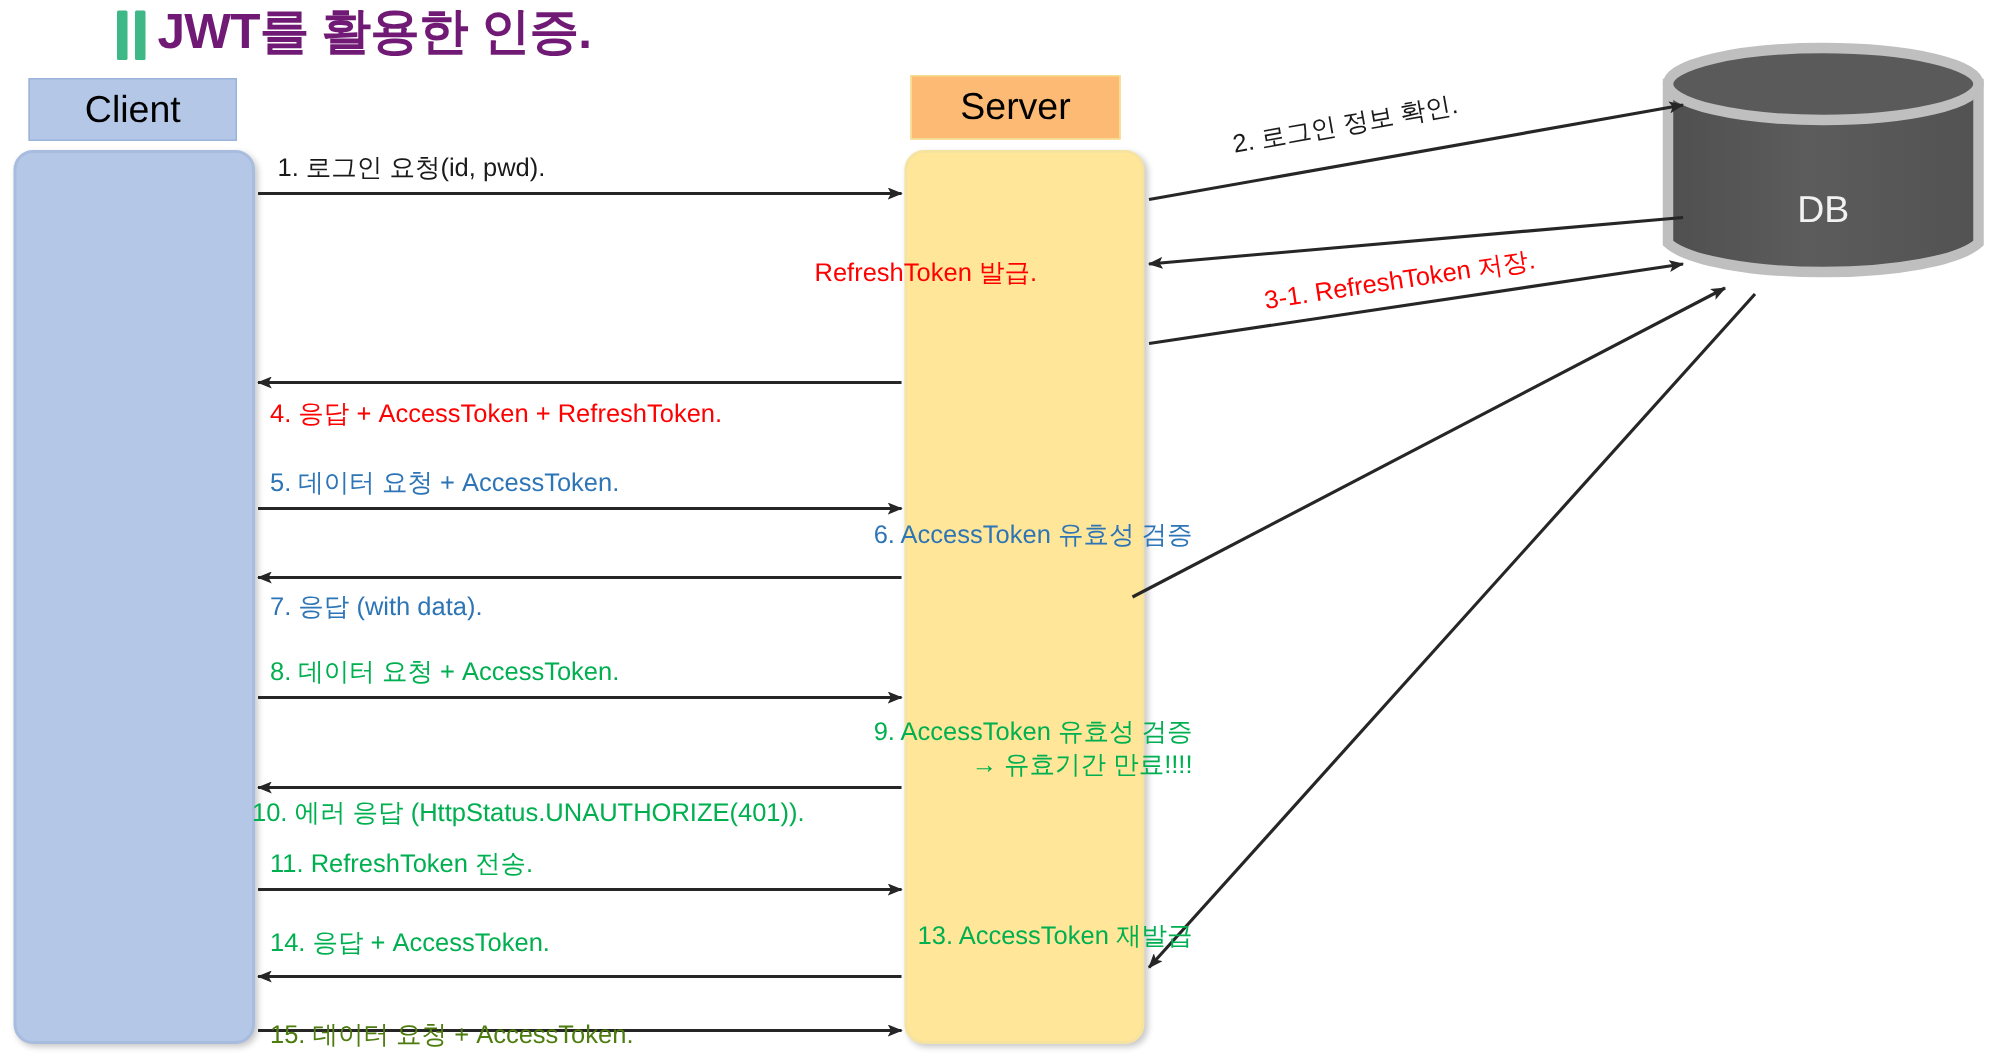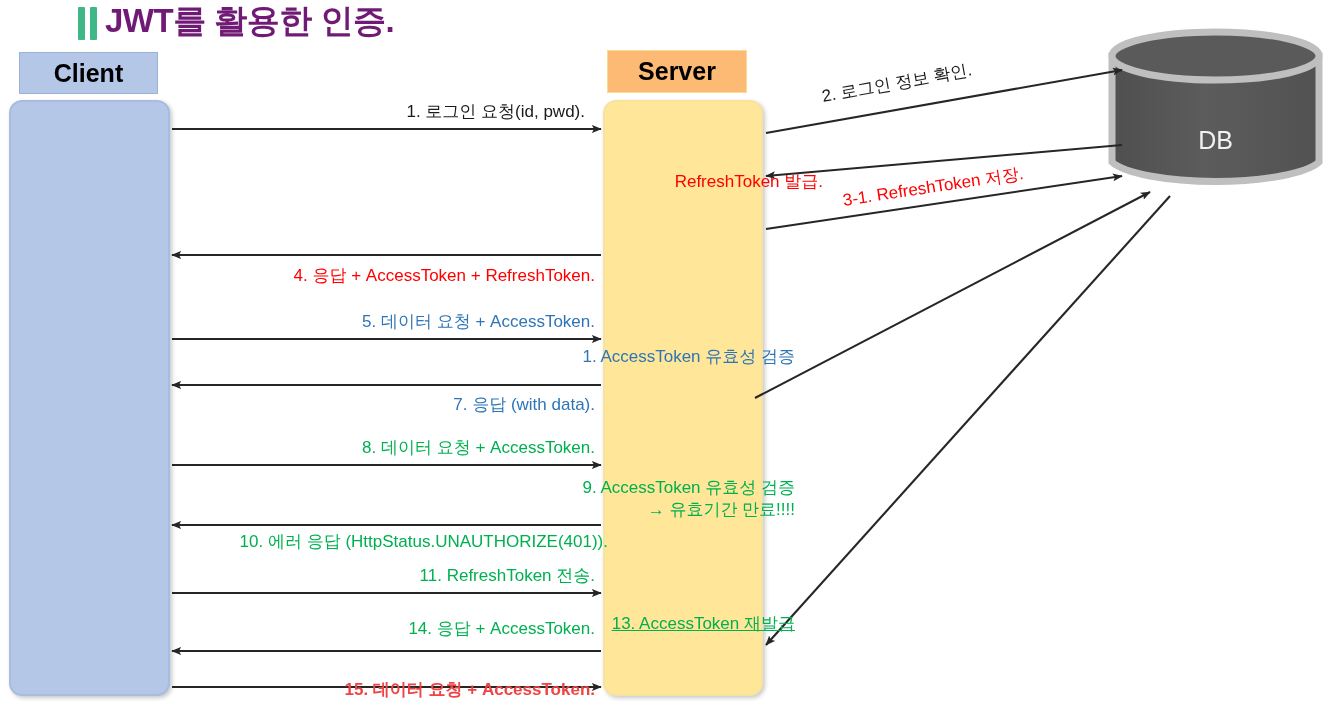--- a/index.html
+++ b/index.html
@@ -47,21 +47,21 @@
     white-space: nowrap;
   }
 
   
   .actor-head {
     position: absolute;
     display: flex;
     align-items: center;
     justify-content: center;
     font-size: 25px;
-    font-weight: bold;
+    font-weight: normal;
     color: #000000;
     box-sizing: border-box;
   }
   #client-head {
     left: 19px; top: 52px; width: 139px; height: 42px;
     background: #B4C7E7;
     border: 1px solid #9BB2DB;
   }
   #server-head {
     left: 607px; top: 50px; width: 140px; height: 43px;
@@ -110,27 +110,27 @@
     pointer-events: none;
   }
 
   
   .msg {
     position: absolute;
     font-size: 17px;
     white-space: nowrap;
     line-height: 21px;
   }
-  .msg.center { text-align: right; }
+  .msg.center { text-align: left; }
   .msg.right  { text-align: right; }
   .c-black  { color: #1a1a1a; }
   .c-red    { color: #FF0000; }
   .c-blue   { color: #2E75B6; }
   .c-green  { color: #00B050; }
-  .c-purple { color: #ef4444; font-weight: bold; }
+  .c-purple { color: #4d7c0f; }
 </style>
 </head>
 <body>
 
 <div id="canvas">
 
   <div id="title-wrap">
     <span class="title-bars">
       <span class="title-bar"></span>
         <span class="title-bar"></span>
@@ -204,33 +204,33 @@
   <div class="msg c-black" style="left:822px; top:86px; transform:rotate(-10.2deg); transform-origin:left center;">2. 로그인 정보 확인.</div>
 
   <div class="msg center c-red" style="left:543px; top:171px; width:280px;">RefreshToken 발급.</div>
 
   <div class="msg c-red" style="left:843px; top:190px; transform:rotate(-8.6deg); transform-origin:left center;">3-1. RefreshToken 저장.</div>
 
   <div class="msg center c-red" style="left:180px; top:265px; width:415px;">4. 응답 + AccessToken + RefreshToken.</div>
 
   <div class="msg center c-blue" style="left:180px; top:311px; width:415px;">5. 데이터 요청 + AccessToken.</div>
 
-  <div class="msg right c-blue" style="left:495px; top:346px; width:300px;">1. AccessToken 유효성 검증</div>
+  <div class="msg right c-blue" style="left:495px; top:346px; width:300px;">6. AccessToken 유효성 검증</div>
 
   <div class="msg center c-blue" style="left:180px; top:394px; width:415px;">7. 응답 (with data).</div>
 
   <div class="msg center c-green" style="left:180px; top:437px; width:415px;">8. 데이터 요청 + AccessToken.</div>
 
   <div class="msg right c-green" style="left:495px; top:477px; width:300px;">9. AccessToken 유효성 검증</div>
   <div class="msg right c-green" style="left:495px; top:499px; width:300px;">→ 유효기간 만료!!!!</div>
 
   <div class="msg center c-green" style="left:168px; top:531px; width:440px;">10. 에러 응답 (HttpStatus.UNAUTHORIZE(401)).</div>
 
   <div class="msg center c-green" style="left:180px; top:565px; width:415px;">11. RefreshToken 전송.</div>
 
 
-  <div class="msg right c-green" style="left:495px; top:613px; width:300px;text-decoration:underline;">13. AccessToken 재발급</div>
+  <div class="msg right c-green" style="left:495px; top:613px; width:300px;">13. AccessToken 재발급</div>
 
   <div class="msg center c-green" style="left:180px; top:618px; width:415px;">14. 응답 + AccessToken.</div>
 
   <div class="msg center c-purple" style="left:180px; top:679px; width:415px;">15. 데이터 요청 + AccessToken.</div>
 
 </div>
 
 </body></html>

